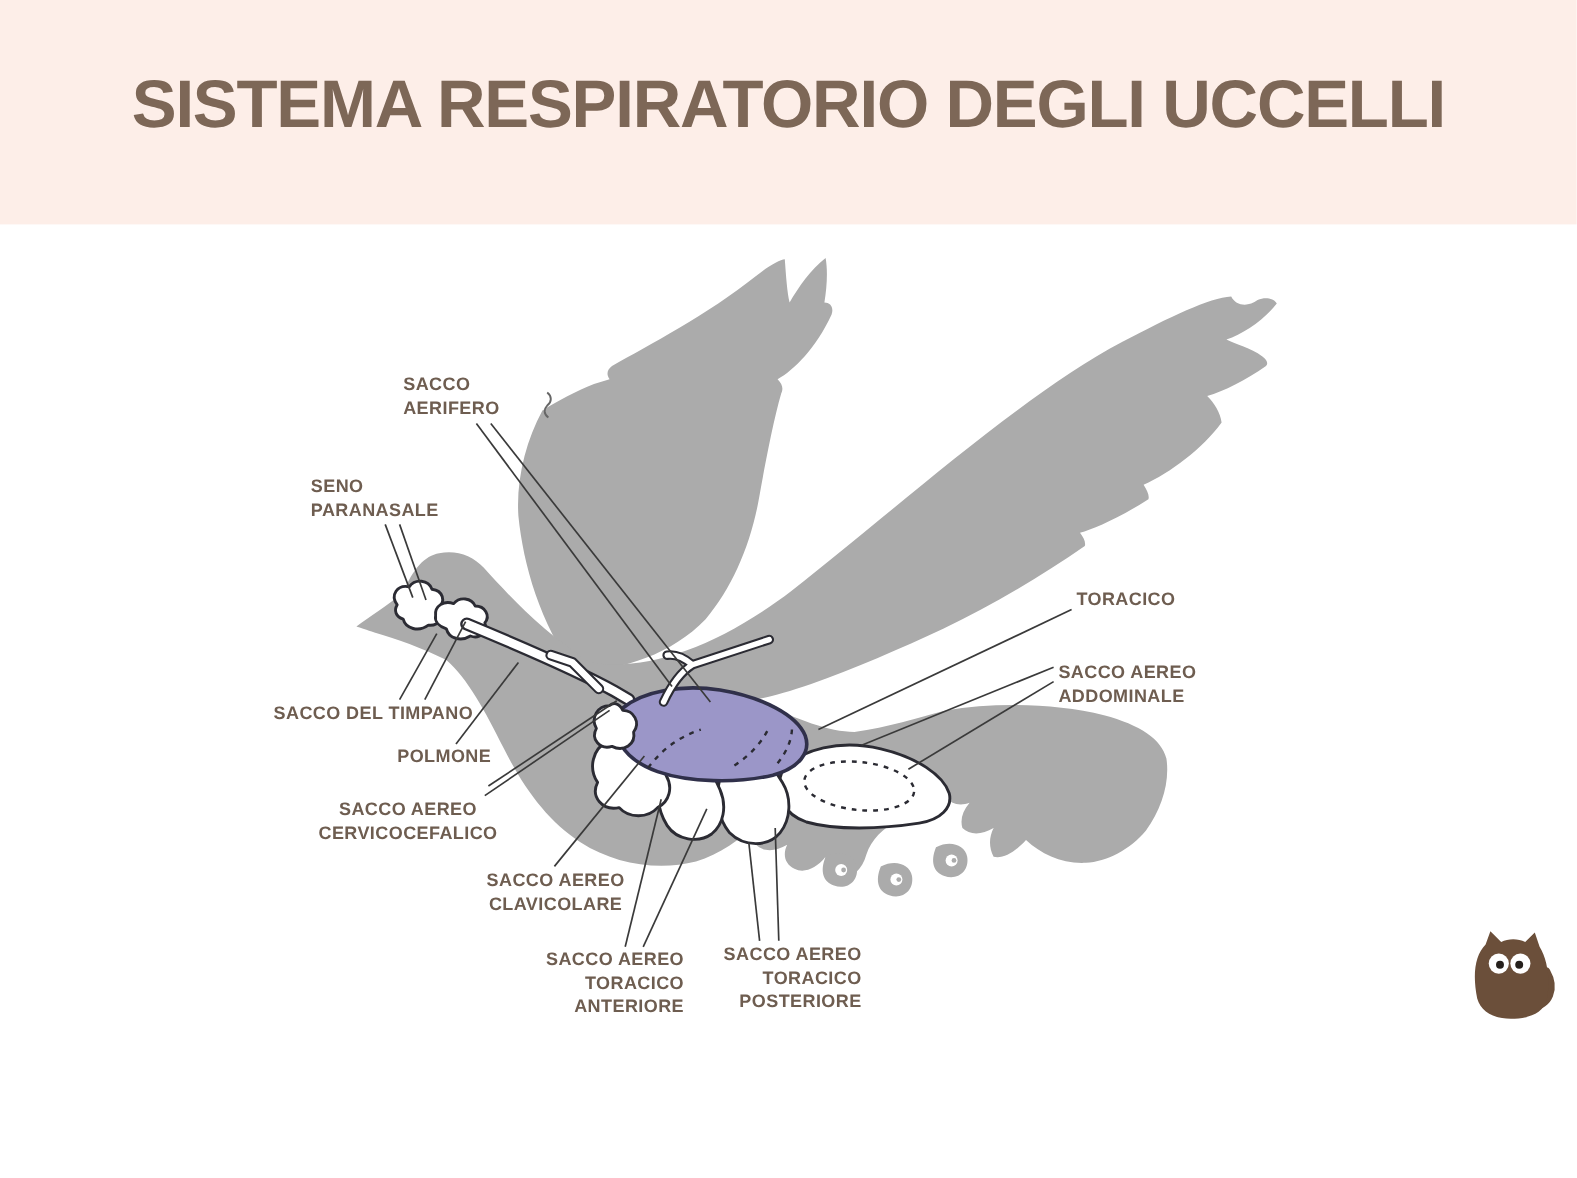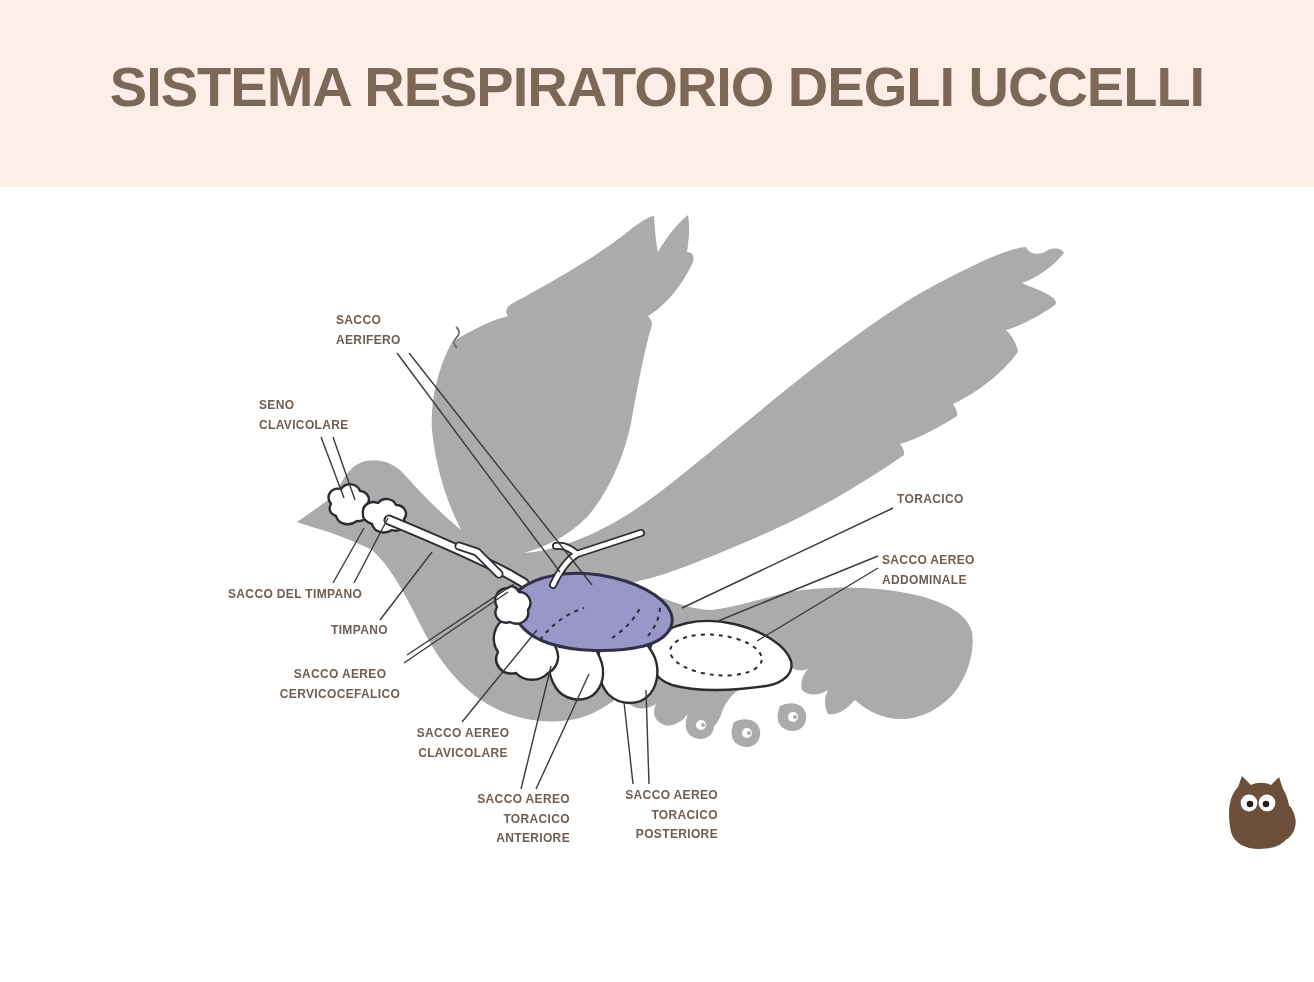--- a/index.html
+++ b/index.html
@@ -10,21 +10,21 @@
   *{margin:0;padding:0;box-sizing:border-box}
   html,body{width:1314px;height:982px;overflow:hidden;background:var(--canvas-bg);
     font-family:"Liberation Sans","DejaVu Sans",sans-serif}
   .stage{position:relative;width:1314px;height:982px;background:var(--canvas-bg)}
   .banner{position:absolute;left:0;top:0;width:1314px;height:187px;
     background:var(--banner-bg);display:flex;align-items:center;justify-content:center;
     padding-bottom:14px}
   .banner h1{font-size:56px;font-weight:bold;letter-spacing:-1px;
     color:var(--title-color);white-space:nowrap}
   svg.art{position:absolute;left:0;top:0;width:1314px;height:982px}
-  .label{position:absolute;font-size:12px;line-height:19.5px;letter-spacing:.35px;
+  .label{position:absolute;font-size:15px;line-height:19.5px;letter-spacing:.35px;
     color:var(--label-color);white-space:pre-line;font-weight:bold;font-weight:600}
   .lbl-aerifero{left:336px;top:311px;text-align:left}
   .lbl-paranasale{left:259px;top:396px;text-align:left}
   .lbl-timpano{left:228px;top:585px}
   .lbl-trachea{left:331px;top:621px}
   .lbl-cervicocefalico{left:240px;top:665px;width:200px;text-align:center}
   .lbl-clavicolare{left:363px;top:724px;width:200px;text-align:center}
   .lbl-tor-anteriore{left:420px;top:790px;width:150px;text-align:right}
   .lbl-tor-posteriore{left:568px;top:786px;width:150px;text-align:right}
   .lbl-polmone{left:897px;top:490px}
@@ -218,23 +218,23 @@
     </g>
   </svg>
 
   <div class="banner">
     <h1>SISTEMA RESPIRATORIO DEGLI UCCELLI</h1>
   </div>
 
   <div class="label lbl-aerifero">SACCO
 AERIFERO</div>
   <div class="label lbl-paranasale">SENO
-CLAVICOLARE</div>
+PARANASALE</div>
   <div class="label lbl-timpano">SACCO DEL TIMPANO</div>
-  <div class="label lbl-trachea">TIMPANO</div>
+  <div class="label lbl-trachea">POLMONE</div>
   <div class="label lbl-cervicocefalico">SACCO AEREO
 CERVICOCEFALICO</div>
   <div class="label lbl-clavicolare">SACCO AEREO
 CLAVICOLARE</div>
   <div class="label lbl-tor-anteriore">SACCO AEREO
 TORACICO
 ANTERIORE</div>
   <div class="label lbl-tor-posteriore">SACCO AEREO
 TORACICO
 POSTERIORE</div>

